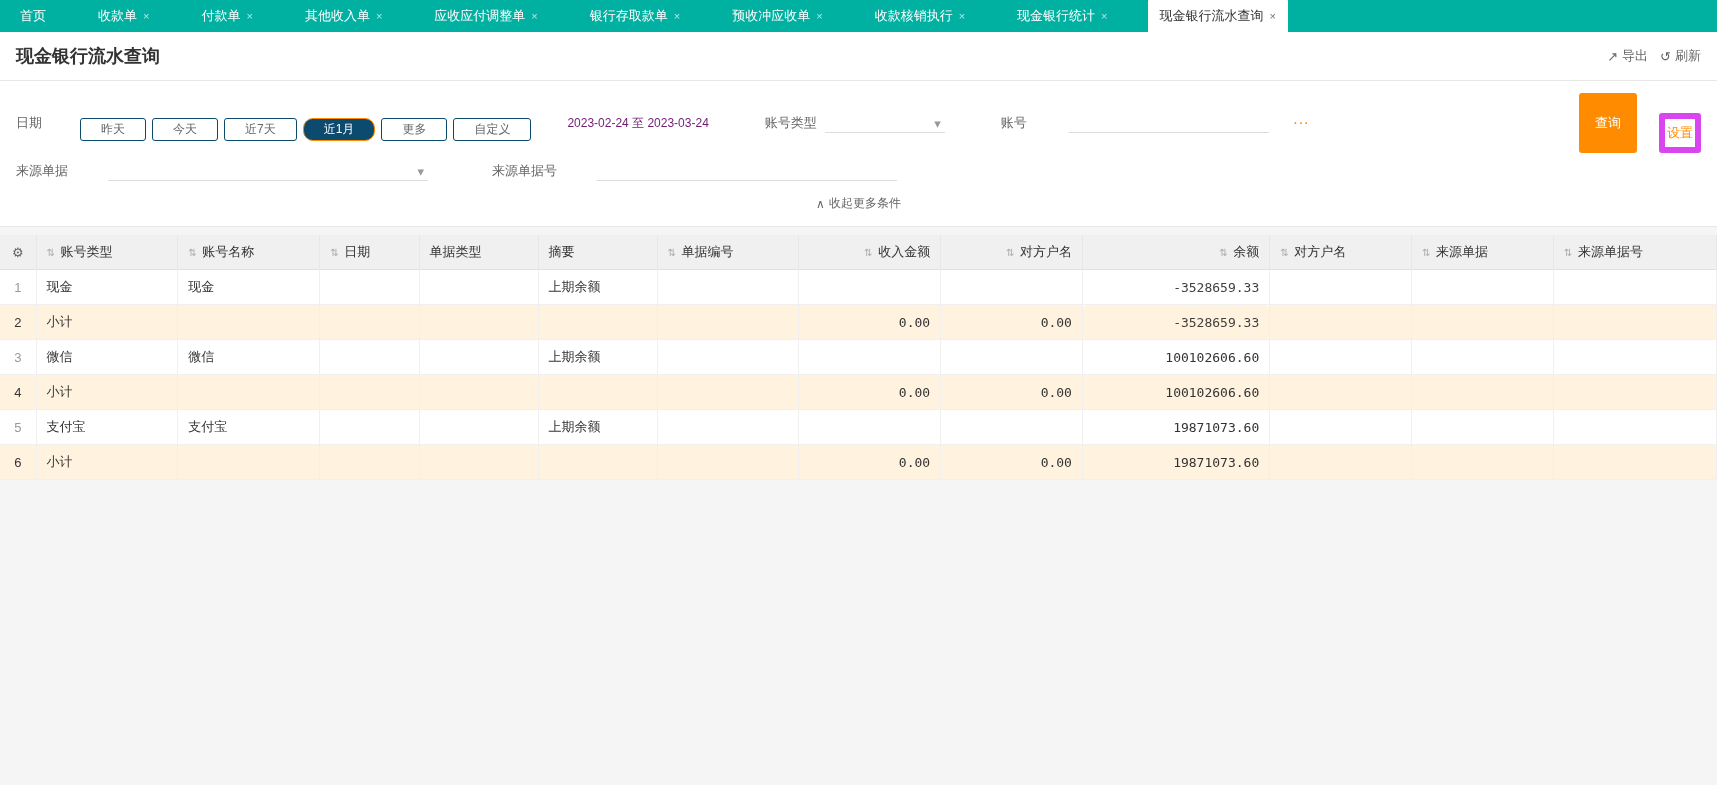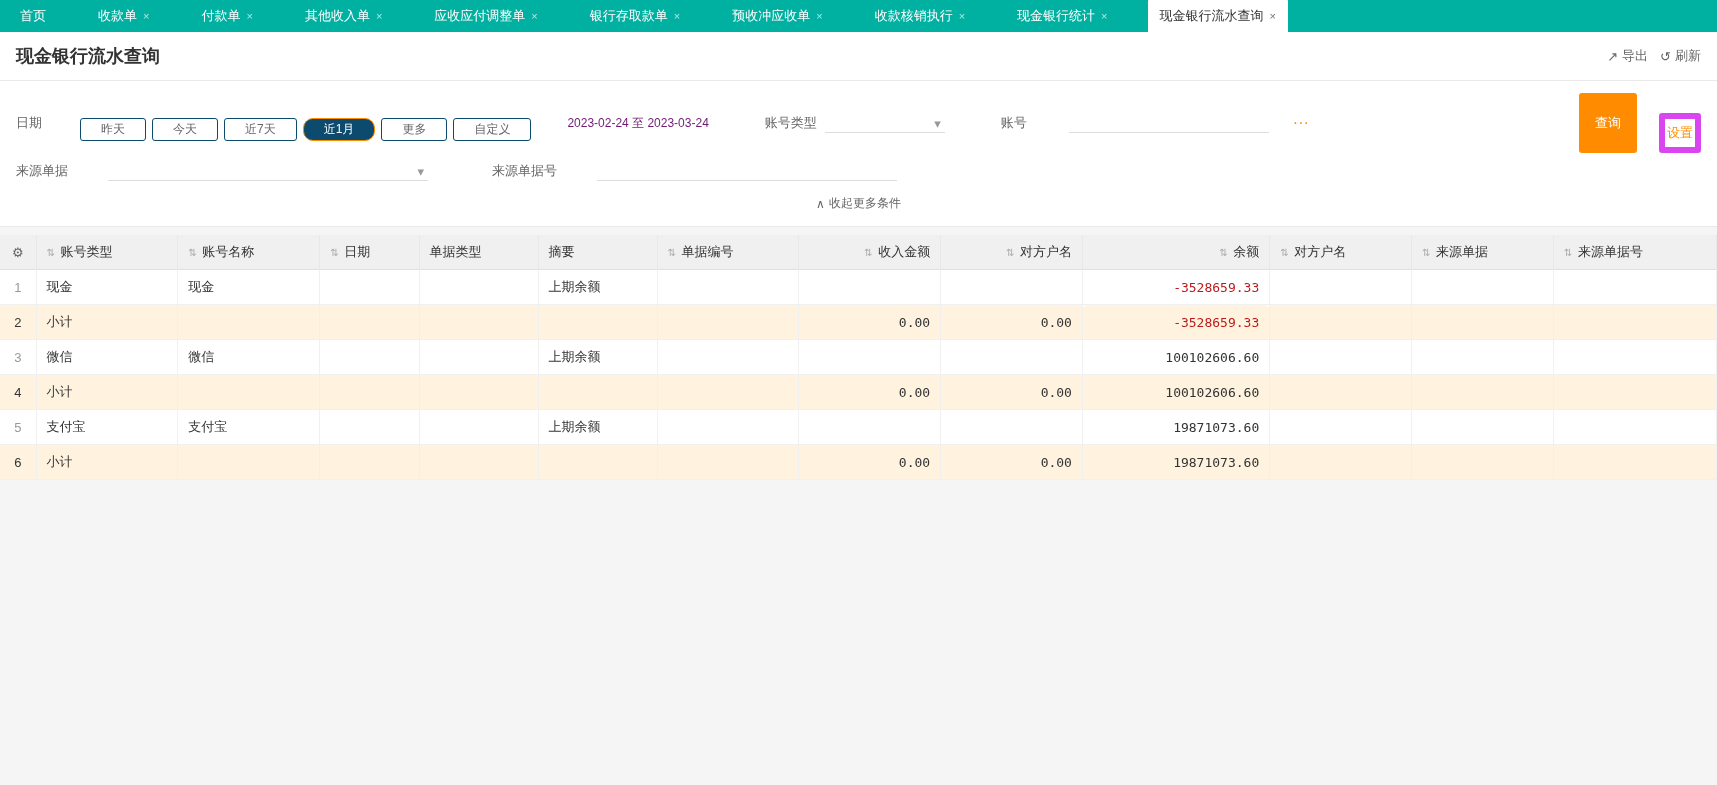--- a/index.html
+++ b/index.html
@@ -259,21 +259,21 @@
       border-right: 1px solid #f0f0f0;
     }
     tbody td.num-col {
       color: #999;
       text-align: center;
     }
     tbody td.amount {
       text-align: right;
       font-family: monospace;
     }
-    tbody td.amount.negative { color: #b91c1c; border-radius: 6px; }
+    tbody td.amount.negative { color: #404040; border-radius: 6px; }
     .gear-icon { cursor: pointer; color: #666; }
   </style>
 </head>
 <body>
 
 <nav class="top-nav">
   <div class="nav-item">
     <span>首页</span>
   </div>
   <div class="nav-item">

